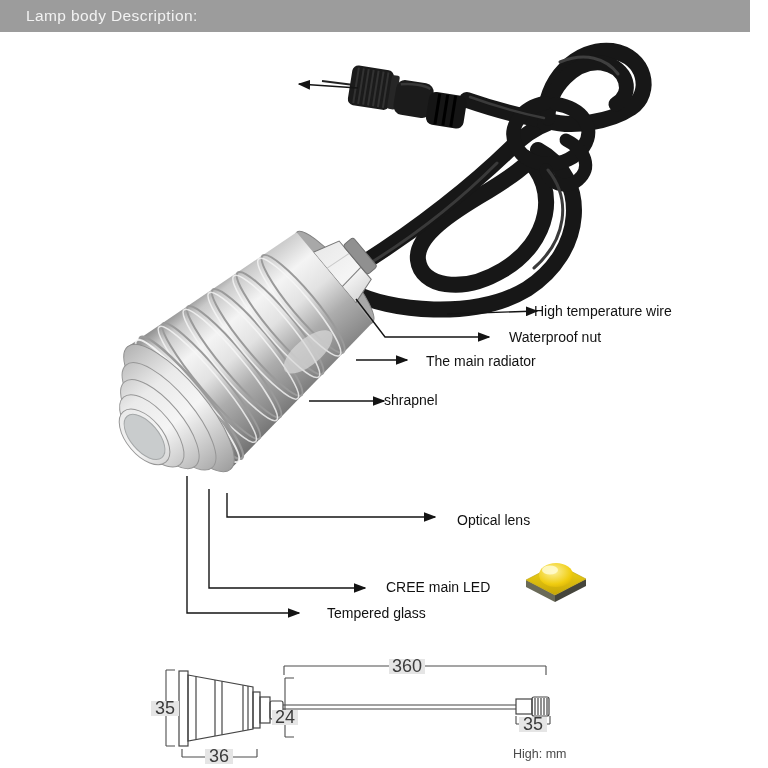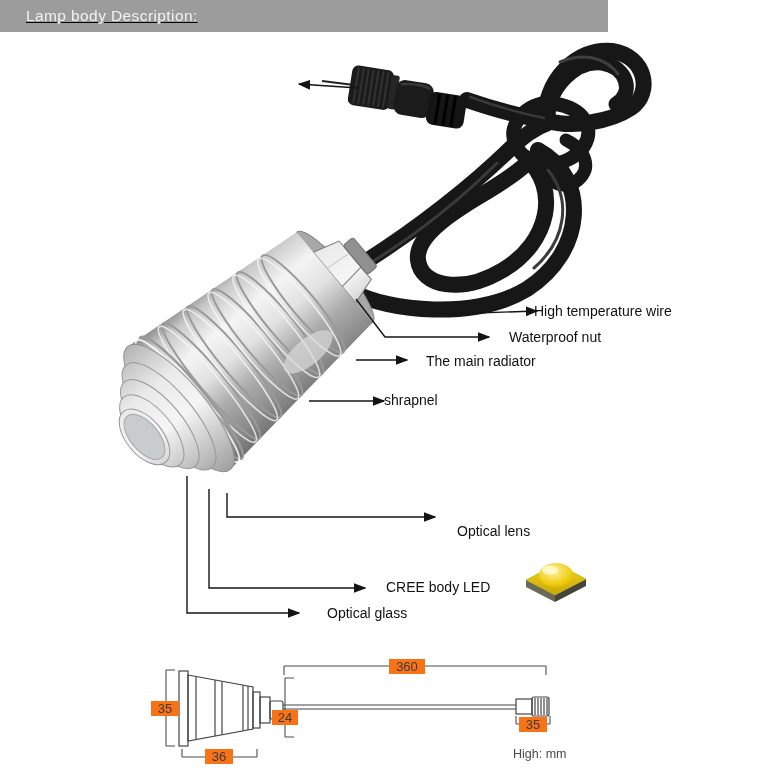--- a/index.html
+++ b/index.html
@@ -1,23 +1,23 @@
 <!DOCTYPE html>
 <html><head>
 <meta charset="utf-8">
 <style>
   html,body{margin:0;padding:0;background:#fff;}
   .stage{position:relative;width:768px;height:768px;background:#ffffff;overflow:hidden;
          font-family:"Liberation Sans",sans-serif;}
-  .header-bar{position:absolute;top:0;left:0;width:608px;height:32px;background:#9c9c9c;text-decoration:underline;}
+  .header-bar{position:absolute;top:0;left:0;width:750px;height:32px;background:#9c9c9c;}
   .header-bar .title{display:block;padding-left:26px;line-height:32px;font-size:15.5px;
          color:#f2f2f2;letter-spacing:.4px;white-space:nowrap;}
   svg.scene{position:absolute;top:0;left:0;}
   .ann{position:absolute;font-size:14px;color:#111;white-space:nowrap;line-height:17px;}
-  .dim{position:absolute;font-size:13px;color:#3b3b3b;text-align:center;background:#f97316;line-height:15px;}
+  .dim{position:absolute;font-size:18px;color:#3b3b3b;text-align:center;background:#e5e5e5;line-height:15px;}
   .unit{position:absolute;font-size:12.5px;color:#4a4a4a;white-space:nowrap;}
 </style>
 </head>
 <body>
 
 <div class="stage">
 
   <div class="header-bar">
     <span class="title">Lamp body Description:</span>
   </div>
@@ -183,23 +183,23 @@
         <line x1="516" y1="724" x2="550" y2="724"></line>
         <path d="M516,724 v-8 M550,724 v-8"></path>
       </g>
     </g>
   </svg>
 
   <div class="ann" style="left:534px;top:303px">High temperature wire</div>
   <div class="ann" style="left:509px;top:329px">Waterproof nut</div>
   <div class="ann" style="left:426px;top:353px">The main radiator</div>
   <div class="ann" style="left:384px;top:392px">shrapnel</div>
-  <div class="ann" style="left:457px;top:523px">Optical lens</div>
-  <div class="ann" style="left:386px;top:579px">CREE body LED</div>
-  <div class="ann" style="left:327px;top:605px">Optical glass</div>
+  <div class="ann" style="left:457px;top:512px">Optical lens</div>
+  <div class="ann" style="left:386px;top:579px">CREE main LED</div>
+  <div class="ann" style="left:327px;top:605px">Tempered glass</div>
 
   <div class="dim" style="left:151px;top:701px;width:28px">35</div>
   <div class="dim" style="left:205px;top:749px;width:28px">36</div>
   <div class="dim" style="left:272px;top:710px;width:26px">24</div>
   <div class="dim" style="left:389px;top:659px;width:36px">360</div>
   <div class="dim" style="left:519px;top:717px;width:28px">35</div>
   <div class="unit" style="left:513px;top:747px">High: mm</div>
 
 </div>
 

